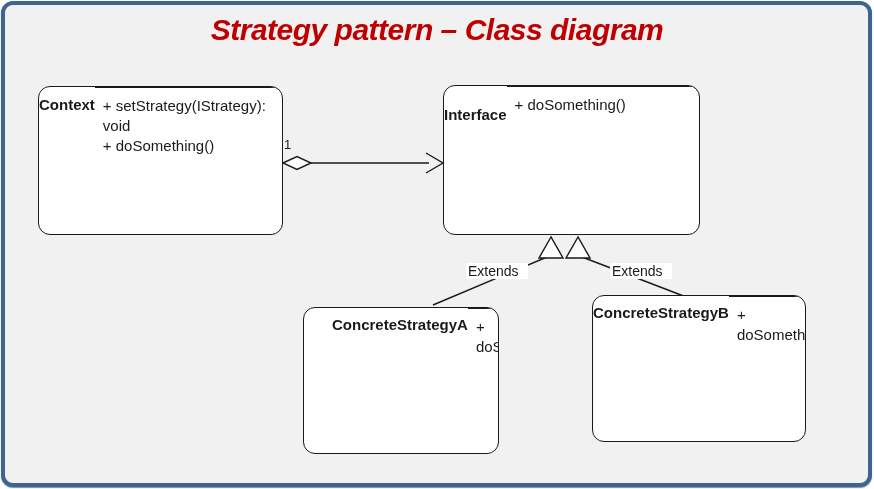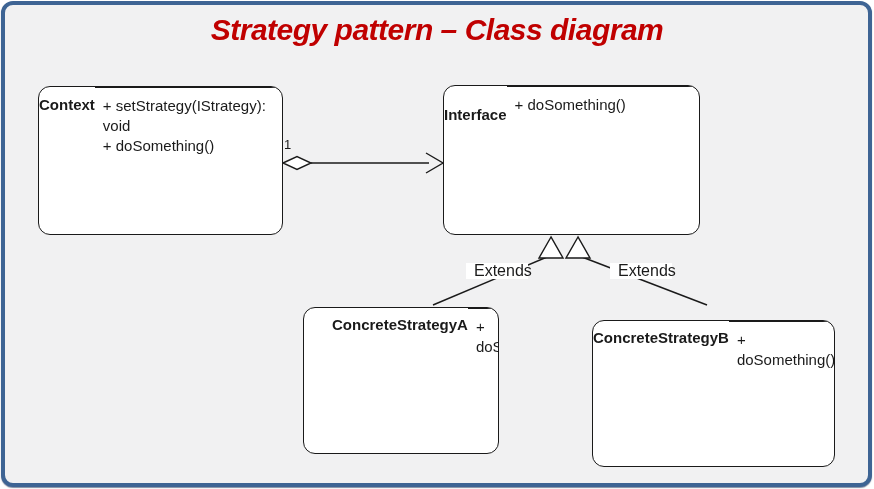--- a/index.html
+++ b/index.html
@@ -52,22 +52,22 @@
   }
   .compartment.fill{flex:1 1 auto;}
   .connectors{
     position:absolute;left:0;top:0;width:874px;height:489px;
     pointer-events:none;
   }
   .connectors .stroke{stroke:var(--line);stroke-width:1.4;}
   .connectors .hollow{fill:var(--box-fill);}
   .connectors .open{fill:none;}
   .conn-label{
-    position:absolute;font-size:16px;line-height:16px;
-    background:#ffffff;padding:0 8px;text-align:center;
+    position:absolute;font-size:14px;line-height:16px;
+    background:#ffffff;padding:0 2px;text-align:left;
   }
   .mult-label{
     position:absolute;font-size:13px;line-height:15px;font-weight:normal;
   }
 </style>
 </head>
 <body>
 
 <div class="frame"></div>
 
@@ -107,18 +107,18 @@
   </div>
 </div>
 
 <div class="class-box" style="left:303px;top:307px;width:196px;height:147px;padding-left:28px;">
   <div class="box-title" style="height:32px;">ConcreteStrategyA</div>
   <div class="compartment fill">
     <div>+ doSomething()</div>
   </div>
 </div>
 
-<div class="class-box" style="left:592px;top:320px;width:243px;height:147px;">
+<div class="class-box" style="left:592px;top:295px;width:214px;height:147px;">
   <div class="box-title" style="height:32px;">ConcreteStrategyB</div>
   <div class="compartment fill">
     <div>+ doSomething()</div>
   </div>
 </div>
 
 </body></html>

